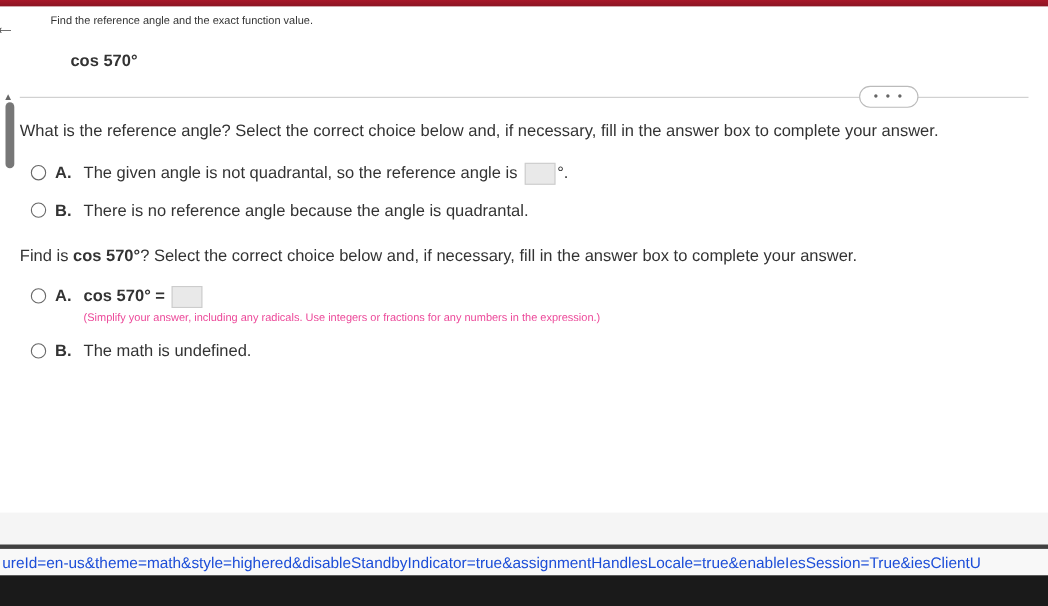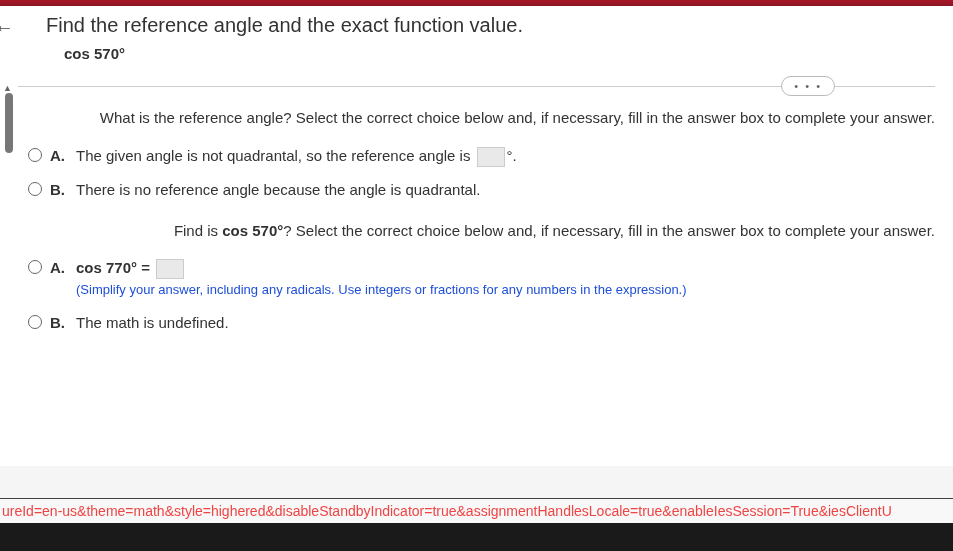--- a/index.html
+++ b/index.html
@@ -27,23 +27,23 @@
       position: absolute;
       left: -6px;
       top: 8px;
       font-size: 20px;
       color: #444;
     }
     .problem-header {
       padding-left: 28px;
     }
     .instruction {
-      font-size: 20px;
+      font-size: 10px;
       color: #333;
-      margin-bottom: 8px;
+      margin-bottom: 22px;
     }
     .expression {
       margin-left: 18px;
       font-size: 15px;
       font-weight: bold;
     }
     .divider-wrap {
       position: relative;
       margin-top: 24px;
       margin-bottom: 20px;
@@ -78,21 +78,20 @@
     .scroll-up {
       position: absolute;
       left: 3px;
       top: 77px;
       font-size: 9px;
       color: #666;
     }
     .question {
       margin-bottom: 14px;
       line-height: 1.5;
-      text-align: right;
     }
     .choices {
       margin-left: 10px;
       margin-bottom: 18px;
     }
     .choice {
       display: flex;
       align-items: flex-start;
       margin-bottom: 10px;
       line-height: 1.6;
@@ -117,33 +116,33 @@
     .answer-box {
       display: inline-block;
       width: 28px;
       height: 20px;
       background: #e9e9e9;
       border: 1px solid #ccc;
       vertical-align: middle;
       margin: 0 2px;
     }
     .hint {
-      font-size: 13px;
-      color: #1d4ed8;
+      font-size: 10px;
+      color: #ec4899;
     }
     .url-bar {
       position: absolute;
       bottom: 28px;
       left: 0;
       right: 0;
       background: #f8f8f8;
-      border-top: 1px solid #404040;
+      border-top: 4px solid #404040;
       padding: 4px 2px;
       font-size: 14px;
-      color: #ef4444;
+      color: #1d4ed8;
       white-space: nowrap;
       overflow: hidden;
     }
     .bottom-black {
       position: absolute;
       bottom: 0;
       left: 0;
       right: 0;
       height: 28px;
       background: #1a1a1a;
@@ -190,21 +189,21 @@
   <div class="question">
     <span>Find is </span><b>cos 570°</b><span>?  Select the correct choice below and, if necessary, fill in the answer box to complete your answer.</span>
   </div>
 
   <div class="choices">
     <div class="choice">
       <div class="radio"></div>
       <span class="choice-letter">A.</span>
       <div class="choice-body">
         <div>
-          <b>cos 770° = </b><span class="answer-box"></span>
+          <b>cos 570° = </b><span class="answer-box"></span>
         </div>
         <div class="hint">(Simplify your answer, including any radicals.  Use integers or fractions for any numbers in the expression.)</div>
       </div>
     </div>
     <div class="choice">
       <div class="radio"></div>
       <span class="choice-letter">B.</span>
       <div class="choice-body">The math is undefined.</div>
     </div>
   </div>

